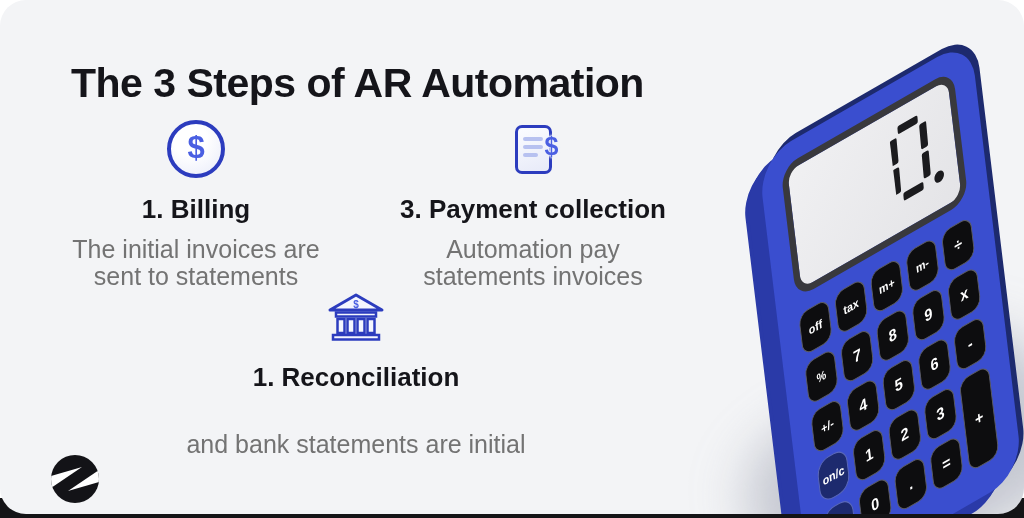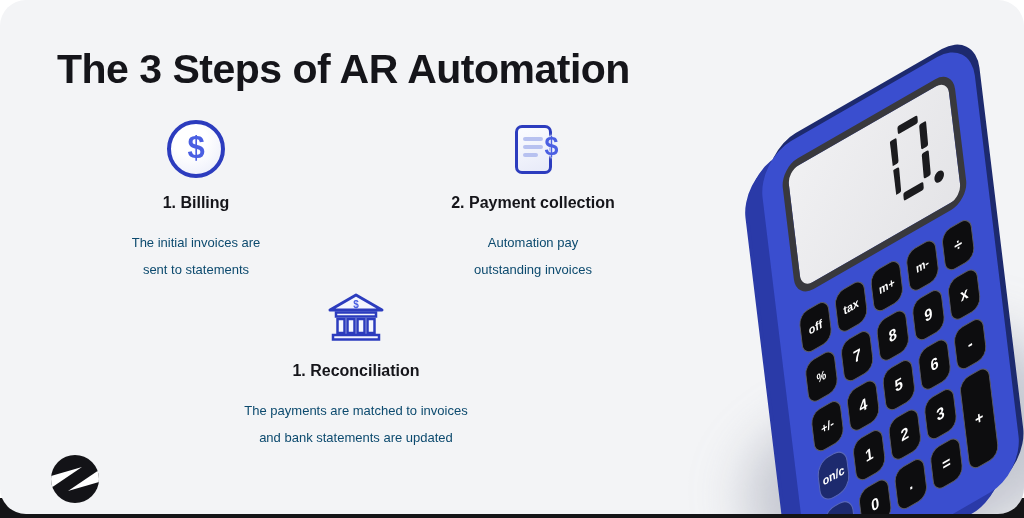--- a/index.html
+++ b/index.html
@@ -19,31 +19,31 @@
     width:1024px;height:518px;position:relative;overflow:hidden;
     background:#ffffff;
     font-family:"Liberation Sans",sans-serif;
   }
   .dark-strip{position:absolute;left:0;top:498px;width:1024px;height:20px;background:#141416;}
   .card{
     position:absolute;left:0;top:0;width:1024px;height:514px;
     background:var(--card-bg);border-radius:26px;overflow:hidden;
   }
   .title{
-    position:absolute;left:55px;top:44px;margin:2px;
+    position:absolute;left:55px;top:44px;margin:16px;
     font-size:41px;font-weight:700;letter-spacing:-0.5px;color:var(--text-dark);
   }
   
   .step{position:absolute;text-align:center;}
   .step-1{left:56px;top:118px;width:280px;}
   .step-2{left:390px;top:118px;width:286px;}
   .step-3{left:176px;top:286px;width:360px;}
   .icon-box{height:62px;display:flex;align-items:center;justify-content:center;}
-  .step h2{margin:14px 0 0;font-size:16px;font-weight:700;color:var(--text-dark);}
-  .step p{margin:17px 0 0;font-size:13px;line-height:27px;color:#0c4a6e;}
+  .step h2{margin:14px 0 0;font-size:26px;font-weight:700;color:var(--text-dark);}
+  .step p{margin:11px 0 0;font-size:25px;line-height:27px;color:#737373;}
   
   .coin{
     width:58px;height:58px;border-radius:50%;
     border:4px solid var(--accent-blue);
     background:radial-gradient(circle at 38% 30%,#ffffff 35%,#e8ebf9);
     display:flex;align-items:center;justify-content:center;
     font-size:31px;font-weight:700;color:var(--dollar-blue);
     padding-bottom:2px;
   }
   
@@ -119,44 +119,44 @@
 
   <div class="step step-2">
     <div class="icon-box">
       <div class="doc">
         <span class="ln ln1"></span>
         <span class="ln ln2"></span>
         <span class="ln ln3"></span>
         <span class="dollar">$</span>
       </div>
     </div>
-    <h2>2. Payment collection</h2>
+    <h2>3. Payment collection</h2>
     <p>
       <span>Automation pay</span><br>
-      <span>outstanding invoices</span>
+      <span>statements invoices</span>
     </p>
   </div>
 
   <div class="step step-3">
     <div class="icon-box">
       <svg width="58" height="48" viewBox="0 0 58 48">
         <polygon points="29,2 55,17 3,17" fill="#f4f6fe" stroke="#2c3cbe" stroke-width="3" stroke-linejoin="round"></polygon>
         <text x="29" y="14.5" text-anchor="middle" font-size="10" font-weight="bold" fill="#4a5fe2">$</text>
         <rect x="9" y="19.5" width="40" height="4" fill="#f4f6fe" stroke="#2c3cbe" stroke-width="2.5"></rect>
         <rect x="10.5" y="26" width="7" height="14" fill="#f4f6fe" stroke="#2c3cbe" stroke-width="2.5"></rect>
         <rect x="20.5" y="26" width="7" height="14" fill="#f4f6fe" stroke="#2c3cbe" stroke-width="2.5"></rect>
         <rect x="30.5" y="26" width="7" height="14" fill="#f4f6fe" stroke="#2c3cbe" stroke-width="2.5"></rect>
         <rect x="40.5" y="26" width="7" height="14" fill="#f4f6fe" stroke="#2c3cbe" stroke-width="2.5"></rect>
         <rect x="6" y="42" width="46" height="4.5" fill="#f4f6fe" stroke="#2c3cbe" stroke-width="2.5"></rect>
       </svg>
     </div>
     <h2>1. Reconciliation</h2>
     <p>
-      <span>The payments are matched to invoices</span><br>
-      <span>and bank statements are updated</span>
+      <br>
+      <span>and bank statements are initial</span>
     </p>
   </div>
 
   <div class="calc-shadow"></div>
   <div class="calc">
     <div class="display">
       <span class="sr-value">0.</span>
       <svg class="seg" width="58" height="82" viewBox="0 0 58 78">
         <g fill="#1b1b1e" transform="skewX(-2)">
           <rect x="10" y="0" width="23" height="8" rx="2"></rect>

